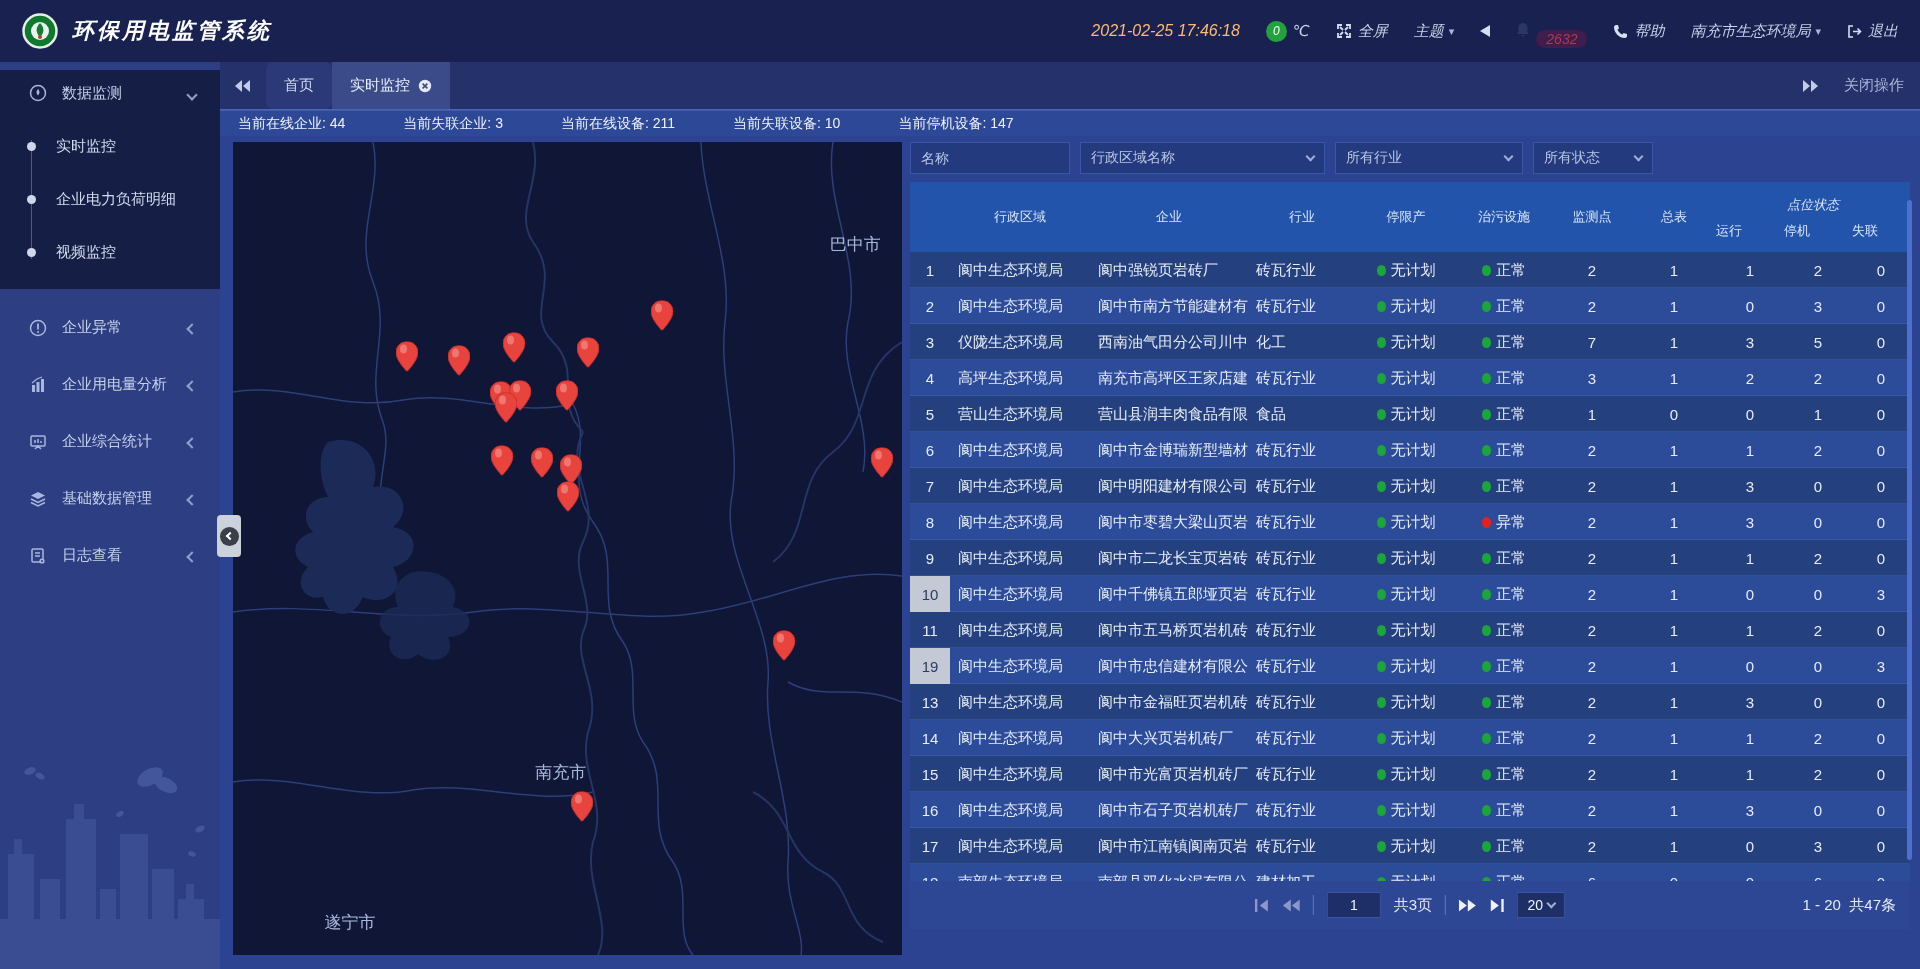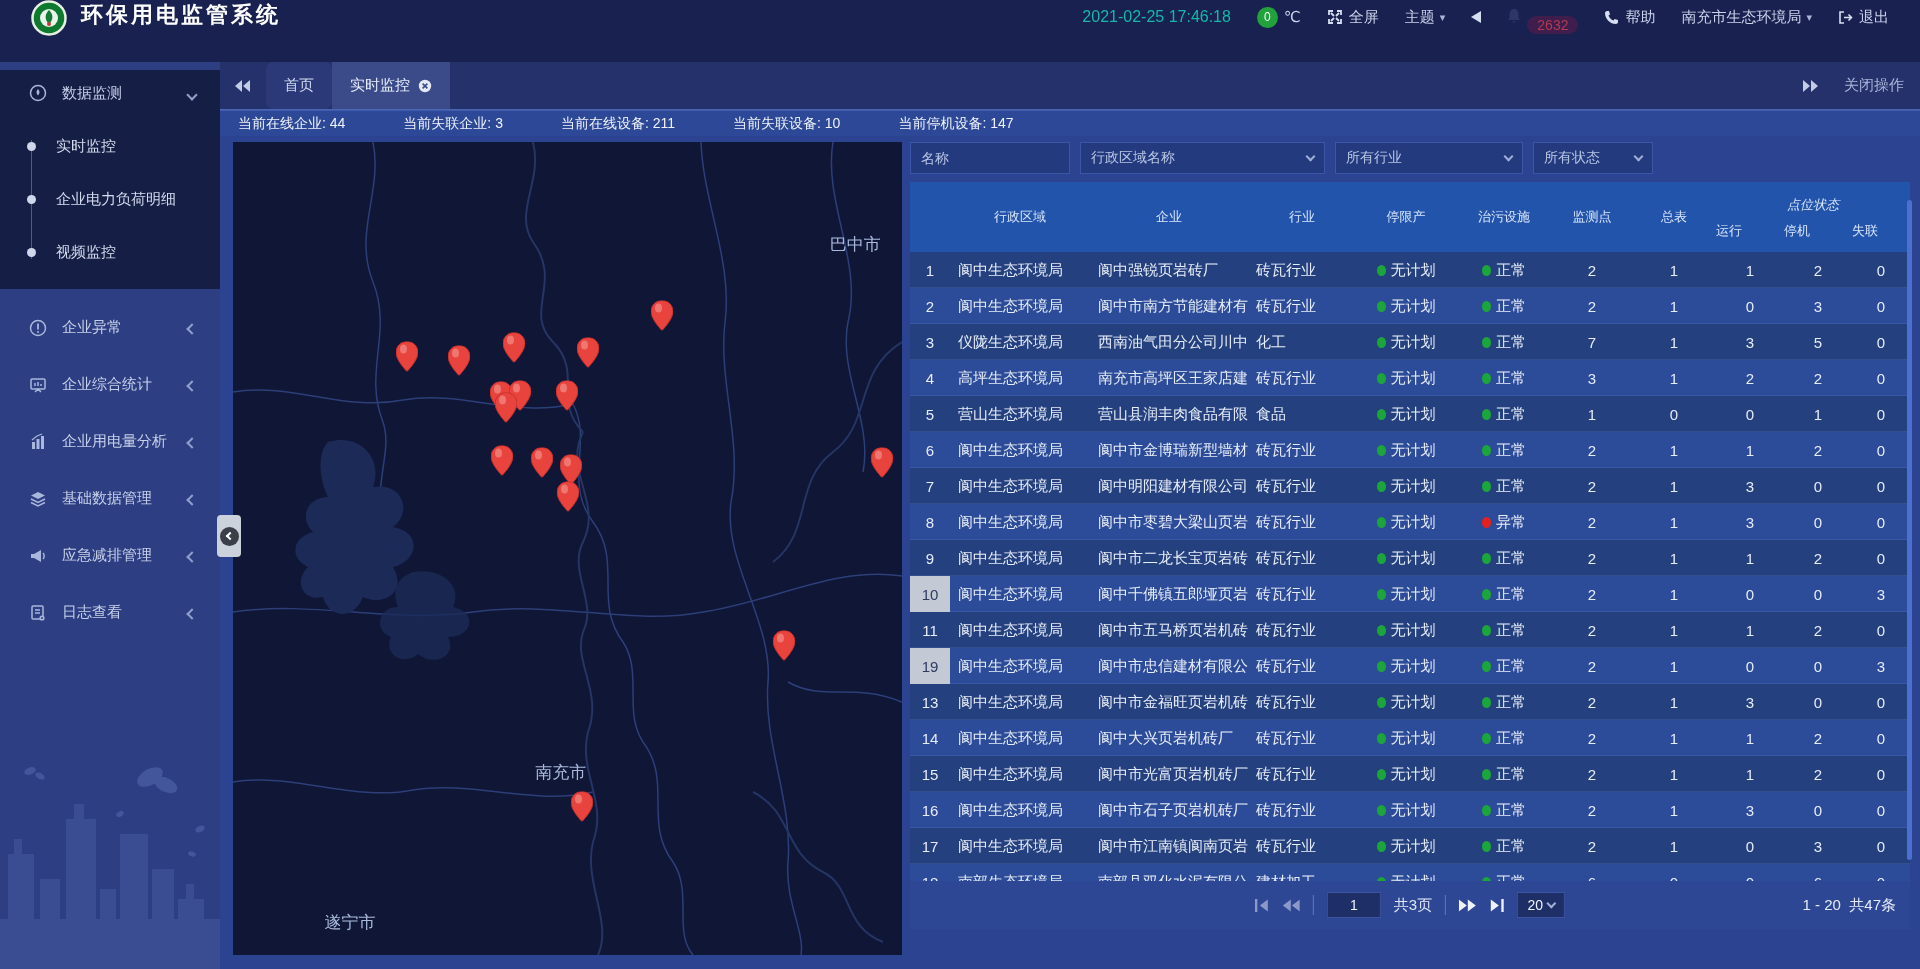--- a/index.html
+++ b/index.html
@@ -1,25 +1,25 @@
 <!DOCTYPE html>
 <html><head>
 <meta charset="utf-8">
 <style>
   * { box-sizing: border-box; margin: 0; padding: 0; }
   html,body { width:1920px; height:969px; overflow:hidden; }
   body { font-family:"Liberation Sans","DejaVu Sans",sans-serif; background:#2b4390; color:#e8edf8; }
 
   
-  .header { height:62px; background:#18214f; display:flex; align-items:flex-start; padding:0 31px; }
+  .header { height:62px; background:#18214f; display:flex; align-items:center; padding:0 22px;font-style:italic; }
   .logo { width:36px; height:36px; flex:none; }
   .app-title { font-size:22px; font-weight:bold; color:#fff; letter-spacing:3px; margin-left:14px; }
   .hd-right { margin-left:auto; display:flex; align-items:center; color:#c9d3ea; font-size:15px; }
   .hd-item { display:flex; align-items:center; margin-left:26px; cursor:default; }
-  .hd-time { color:#14b8a6; font-size:16px; }
+  .hd-time { color:#fdba74; font-size:16px; }
   .temp-circ { width:21px; height:21px; border-radius:50%; background:#22a23d; color:#fff; font-size:12px;
                display:flex; align-items:center; justify-content:center; margin-right:6px; }
   .caret-down { display:inline-block; margin-left:5px; font-size:11px; color:#aab6d9; }
   .vol-tri { width:0; height:0; border-top:6px solid transparent; border-bottom:6px solid transparent; border-right:10px solid #d6def2; }
   .badge-pill { background:#3f1d4d; color:#b03a50; border-radius:10px; padding:1px 10px; font-size:14px; margin-left:6px;margin-top:16px; }
   .hicon { margin-right:6px; display:inline-flex; }
 
   
   .body { display:flex; height:907px; }
 
@@ -206,64 +206,54 @@
             <path d="M9 4.5 L9 10.5" stroke-width="1.8"></path>
             <circle cx="9" cy="13" r="1" fill="#a9b7dd" stroke="none"></circle>
         </svg>
       </span>
       <span>企业异常</span>
       <span class="chev"><span class="chev-l"></span></span>
     </div>
 
     <div class="menu-item" style="height:57px;">
       <span class="micon">
-        <svg width="18" height="18" viewBox="0 0 18 18" fill="none" stroke="#a9b7dd" stroke-width="1.5">
-          <rect x="2" y="3" width="14" height="10" rx="1"></rect>
-            <path d="M6 10 L6 7 M9 10 L9 6 M12 10 L12 8 M6 16 L9 13 L12 16"></path>
-        </svg>
-      </span>
-      <span>企业综合统计</span>
-      <span class="chev"><span class="chev-l"></span></span>
-    </div>
-
-    <div class="menu-item" style="height:57px;">
-      <span class="micon">
         <svg width="18" height="18" viewBox="0 0 18 18" fill="#a9b7dd">
           <rect x="3" y="9" width="3" height="7"></rect>
             <rect x="7.5" y="6" width="3" height="10"></rect>
             <rect x="12" y="3" width="3" height="13"></rect>
           <path d="M3 7 L8 3 L13 1" stroke="#a9b7dd" stroke-width="1.2" fill="none"></path>
         </svg>
       </span>
       <span>企业用电量分析</span>
+      <span class="chev"><span class="chev-l"></span></span>
+    </div>
+
+    <div class="menu-item" style="height:57px;">
+      <span class="micon">
+        <svg width="18" height="18" viewBox="0 0 18 18" fill="none" stroke="#a9b7dd" stroke-width="1.5">
+          <rect x="2" y="3" width="14" height="10" rx="1"></rect>
+            <path d="M6 10 L6 7 M9 10 L9 6 M12 10 L12 8 M6 16 L9 13 L12 16"></path>
+        </svg>
+      </span>
+      <span>企业综合统计</span>
       <span class="chev"><span class="chev-l"></span></span>
     </div>
 
     <div class="menu-item" style="height:57px;">
       <span class="micon">
         <svg width="18" height="18" viewBox="0 0 18 18" fill="none" stroke="#a9b7dd" stroke-width="1.5">
           <path d="M9 2 L16 5.5 L9 9 L2 5.5 Z" fill="#a9b7dd" stroke="none"></path>
           <path d="M2 9 L9 12.5 L16 9"></path>
             <path d="M2 12.5 L9 16 L16 12.5"></path>
         </svg>
       </span>
       <span>基础数据管理</span>
       <span class="chev"><span class="chev-l"></span></span>
     </div>
 
-    <div class="menu-item" style="height:57px;">
-      <span class="micon">
-        <svg width="18" height="18" viewBox="0 0 18 18" fill="none" stroke="#a9b7dd" stroke-width="1.5">
-          <path d="M2 7 L2 11 L5 11 L12 15 L12 3 L5 7 Z" fill="#a9b7dd" stroke="none"></path>
-          <path d="M14 6 C15.5 7.5 15.5 10.5 14 12"></path>
-        </svg>
-      </span>
-      <span>应急减排管理</span>
-      <span class="chev"><span class="chev-l"></span></span>
-    </div>
 
     <div class="menu-item" style="height:57px;">
       <span class="micon">
         <svg width="18" height="18" viewBox="0 0 18 18" fill="none" stroke="#a9b7dd" stroke-width="1.5">
           <rect x="3" y="2" width="11" height="13" rx="1"></rect>
             <path d="M6 6 L11 6 M6 9 L11 9"></path>
           <circle cx="13" cy="14" r="2.6" fill="#a9b7dd" stroke="none"></circle>
             <circle cx="13" cy="14" r="1" fill="#2d3e82" stroke="none"></circle>
         </svg>
       </span>

